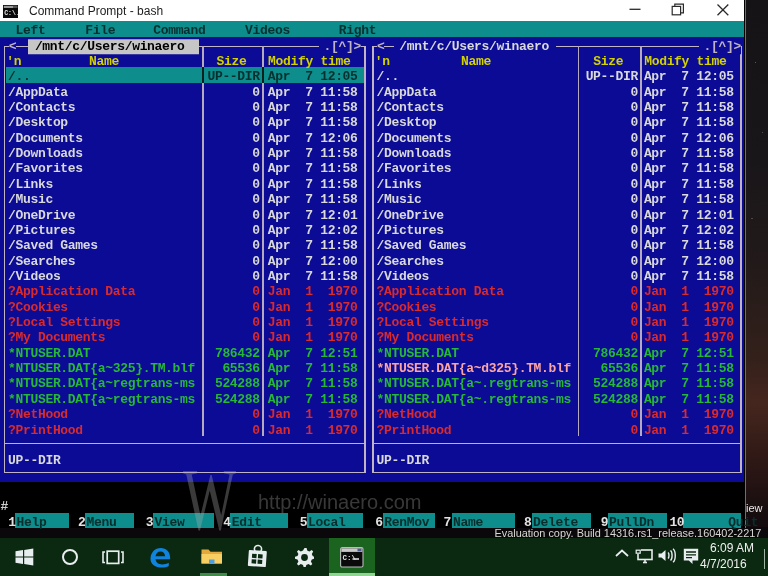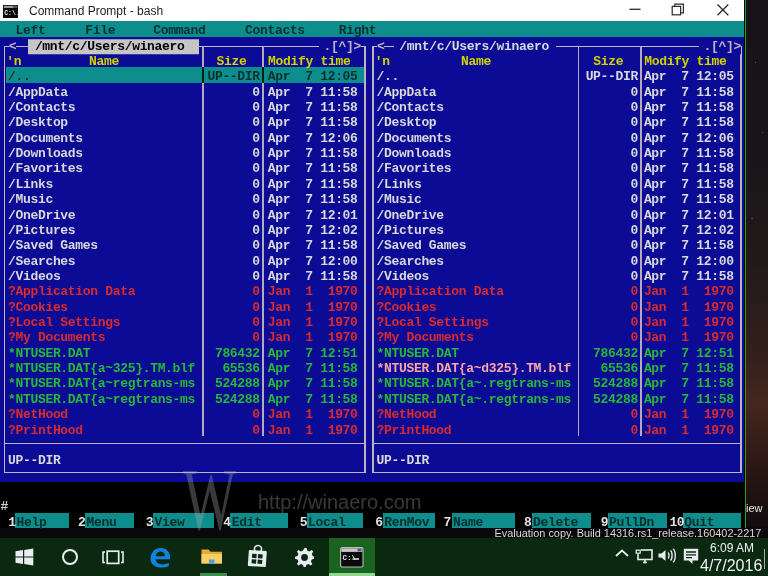--- a/index.html
+++ b/index.html
@@ -66,21 +66,21 @@
     </svg>
 <svg class="a" style="left:657px;top:9px;" width="20" height="17">
       <path d="M1.5 6.5 L4.5 6.5 L8.5 3 L8.5 14 L4.5 10.5 L1.5 10.5 Z" fill="#e8eef0"></path>
       <path d="M11 5.5 C12.3 6.4 12.3 10.6 11 11.5 M13.5 3.5 C15.6 5 15.6 12 13.5 13.5 M16 1.7 C19 3.8 19 13.2 16 15.3" fill="none" stroke="#e8eef0" stroke-width="1.4"></path>
     </svg>
 <svg class="a" style="left:683px;top:10px;" width="16" height="17">
       <path d="M0.8 0.8 L15.2 0.8 L15.2 12.4 L9.5 12.4 L9.5 16 L5.8 12.4 L0.8 12.4 Z" fill="#e8eef0"></path>
       <path d="M3 4 L13 4 M3 6.8 L13 6.8 M3 9.6 L9 9.6" stroke="#0b2911" stroke-width="1.3"></path>
     </svg>
 <div class="a" style="left:700px;top:2.5px;width:54px;height:13px;color:#f0f0f0;font-family:'Liberation Sans',sans-serif;font-size:12px;text-align:right;">6:09 AM</div>
-<div class="a" style="left:700px;top:18.5px;width:54px;height:13px;color:#f0f0f0;font-family:'Liberation Sans',sans-serif;font-size:16px;text-align:right;">4/7/2016</div>
+<div class="a" style="left:700px;top:18.5px;width:54px;height:13px;color:#f0f0f0;font-family:'Liberation Sans',sans-serif;font-size:12px;">4/7/2016</div>
 <div class="a" style="left:763.5px;top:11px;width:1px;height:20px;background:#9fb3a4;"></div>
 </div>
 <div class="a" style="left:494.5px;top:527.0px;width:280px;height:12px;color:#d9d9d3;font-family:'Liberation Sans',sans-serif;font-size:10.9px;white-space:pre;">Evaluation copy. Build 14316.rs1_release.160402-2217</div>
 <div class="a" style="left:0;top:0;width:745.5px;height:528.4px;background:#000;border-right:1.4px solid #21a42c;box-sizing:border-box;">
 <div class="a" style="left:0;top:0;width:744.2px;height:21.2px;background:#ffffff;"></div>
 <svg class="a" style="left:2.5px;top:4.5px;" width="15" height="13">
       <rect x="0" y="0" width="15" height="13" fill="#0a0a0a"></rect>
       <rect x="0.8" y="0.8" width="13.4" height="2.2" fill="#9a9a9a"></rect>
       <rect x="10" y="0.8" width="4.2" height="2.2" fill="#555"></rect>
       <text x="1.2" y="10.2" fill="#e8e8e8" font-size="6.5px" font-family="Liberation Mono,monospace" font-weight="bold">C:\.</text>
@@ -94,21 +94,21 @@
       <path d="M3.8 3.2 L3.8 1.2 L12.4 1.2 L12.4 9.8 L10 9.8" fill="none" stroke="#2a2a2a" stroke-width="1.2"></path>
     </svg>
 <svg class="a" style="left:716px;top:3px;" width="14" height="14">
       <path d="M1.5 1.5 L12.3 12.3 M12.3 1.5 L1.5 12.3" stroke="#2a2a2a" stroke-width="1.3"></path>
     </svg>
 <div class="a" style="left:0;top:21.20px;width:744.2px;height:15.36px;background:#0e8d8d;"></div>
 <div class="a" style="left:0;top:36.56px;width:744.2px;height:445.44px;background:#0b0b95;"></div>
 <div class="t" style="left:15.6px;top:21.20px;color:#03312f;">Left</div>
 <div class="t" style="left:85.2px;top:21.20px;color:#03312f;">File</div>
 <div class="t" style="left:153.2px;top:21.20px;color:#03312f;">Command</div>
-<div class="t" style="left:245.0px;top:21.20px;color:#03312f;">Contacts</div>
+<div class="t" style="left:245.0px;top:21.20px;color:#03312f;">Videos</div>
 <div class="t" style="left:338.8px;top:21.20px;color:#03312f;">Right</div>
 <div class="a" style="left:3.70px;top:46.30px;width:1.6px;height:426.30px;background:#c0b4c4;"></div>
 <div class="a" style="left:364.00px;top:46.30px;width:1.6px;height:426.30px;background:#c0b4c4;"></div>
 <div class="a" style="left:4.50px;top:442.80px;width:360.30px;height:1.6px;background:#c0b4c4;"></div>
 <div class="a" style="left:4.50px;top:471.80px;width:360.30px;height:1.6px;background:#c0b4c4;"></div>
 <div class="a" style="left:372.00px;top:46.30px;width:1.6px;height:426.30px;background:#c0b4c4;"></div>
 <div class="a" style="left:740.20px;top:46.30px;width:1.6px;height:426.30px;background:#c0b4c4;"></div>
 <div class="a" style="left:372.80px;top:442.80px;width:368.20px;height:1.6px;background:#c0b4c4;"></div>
 <div class="a" style="left:372.80px;top:471.80px;width:368.20px;height:1.6px;background:#c0b4c4;"></div>
 <div class="a" style="left:4.50px;top:45.50px;width:23.00px;height:1.6px;background:#c0b4c4;"></div>
@@ -297,21 +297,21 @@
 <div class="t" style="left:308.0px;top:512.72px;color:#062e2c;">Local</div>
 <div class="a" style="left:382.8px;top:512.72px;width:52.1px;height:15.36px;background:#0e8d8d;"></div>
 <div class="t" style="left:384.3px;top:512.72px;color:#062e2c;">RenMov</div>
 <div class="a" style="left:451.5px;top:512.72px;width:63.9px;height:15.36px;background:#0e8d8d;"></div>
 <div class="t" style="left:453.0px;top:512.72px;color:#062e2c;">Name</div>
 <div class="a" style="left:531.5px;top:512.72px;width:59.3px;height:15.36px;background:#0e8d8d;"></div>
 <div class="t" style="left:533.0px;top:512.72px;color:#062e2c;">Delete</div>
 <div class="a" style="left:607.5px;top:512.72px;width:59.3px;height:15.36px;background:#0e8d8d;"></div>
 <div class="t" style="left:609.0px;top:512.72px;color:#062e2c;">PullDn</div>
 <div class="a" style="left:682.8px;top:512.72px;width:58.2px;height:15.36px;background:#0e8d8d;"></div>
-<div class="t" style="left:684.3px;top:512.72px;color:#062e2c;">Quit</div>
+<div class="t" style="left:684.3px;top:512.72px;color:#062e2c;padding-left:44px;">Quit</div>
 <div class="t" style="left:8.3px;top:512.72px;color:#e2e2e2;">1</div>
 <div class="t" style="left:78.1px;top:512.72px;color:#e2e2e2;">2</div>
 <div class="t" style="left:145.8px;top:512.72px;color:#e2e2e2;">3</div>
 <div class="t" style="left:223.2px;top:512.72px;color:#e2e2e2;">4</div>
 <div class="t" style="left:299.7px;top:512.72px;color:#e2e2e2;">5</div>
 <div class="t" style="left:375.2px;top:512.72px;color:#e2e2e2;">6</div>
 <div class="t" style="left:443.6px;top:512.72px;color:#e2e2e2;">7</div>
 <div class="t" style="left:524.0px;top:512.72px;color:#e2e2e2;">8</div>
 <div class="t" style="left:600.7px;top:512.72px;color:#e2e2e2;">9</div>
 <div class="t" style="left:669.4px;top:512.72px;color:#e2e2e2;">10</div>

